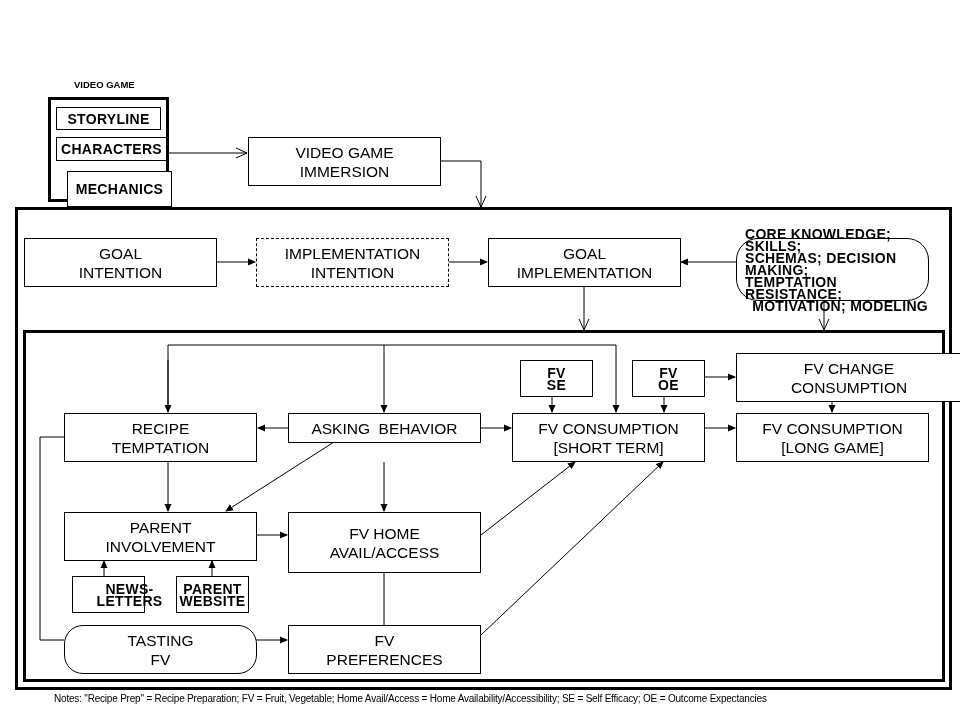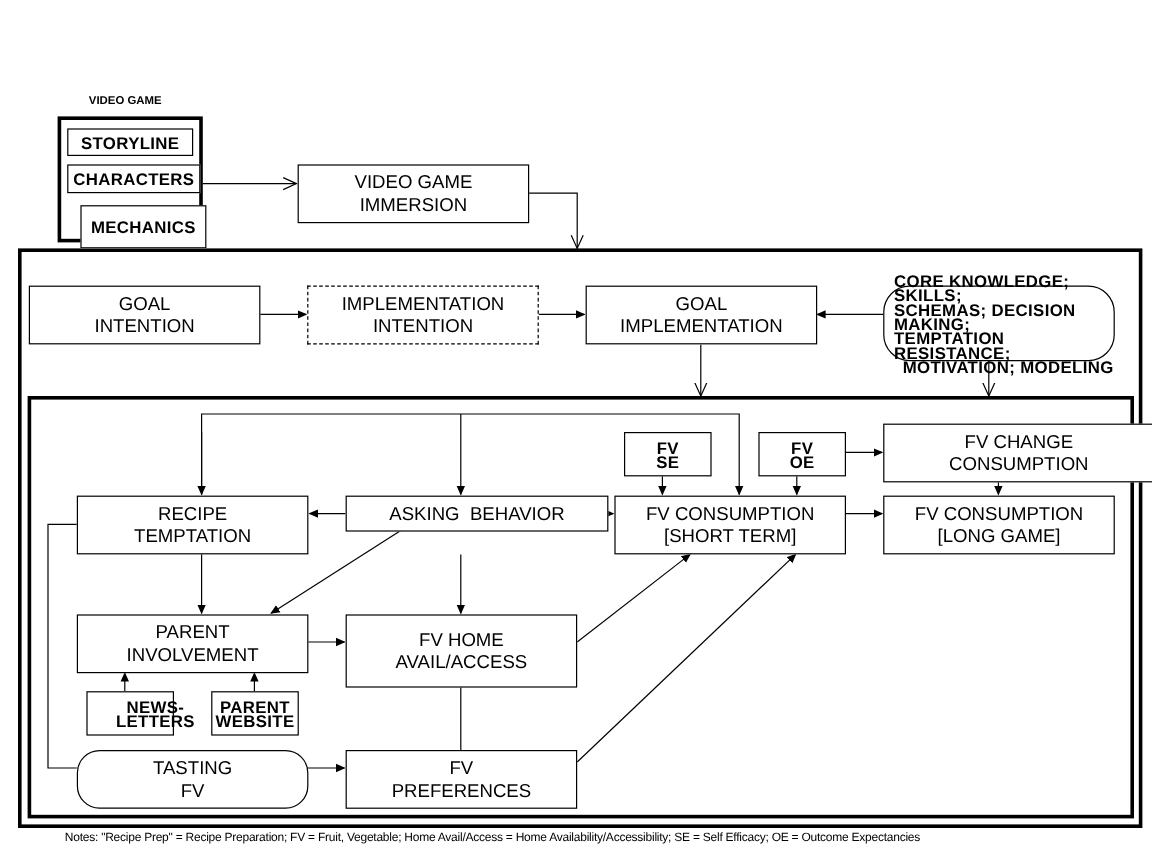--- a/index.html
+++ b/index.html
@@ -121,21 +121,21 @@
   <span class="line">CORE KNOWLEDGE; SKILLS;</span>
   <span class="line">SCHEMAS; DECISION MAKING;</span>
   <span class="line">TEMPTATION RESISTANCE;</span>
   <span class="line">MOTIVATION; MODELING</span>
 </div>
 
 <div class="box lg" style="left:64px; top:413px; width:193px; height:49px;">
   <span class="line">RECIPE</span>
   <span class="line">TEMPTATION</span>
 </div>
-<div class="box lg" style="left:288px; top:413px; width:219px; height:30px; white-space:pre;justify-content:center;">
+<div class="box lg" style="left:288px; top:413px; width:193px; height:30px; white-space:pre;justify-content:center;">
   <span class="line">ASKING  BEHAVIOR</span>
 </div>
 <div class="box sm" style="left:520px; top:360px; width:73px; height:37px;">
   <span class="line">FV</span>
   <span class="line">SE</span>
 </div>
 <div class="box sm" style="left:632px; top:360px; width:73px; height:37px;">
   <span class="line">FV</span>
   <span class="line">OE</span>
 </div>

